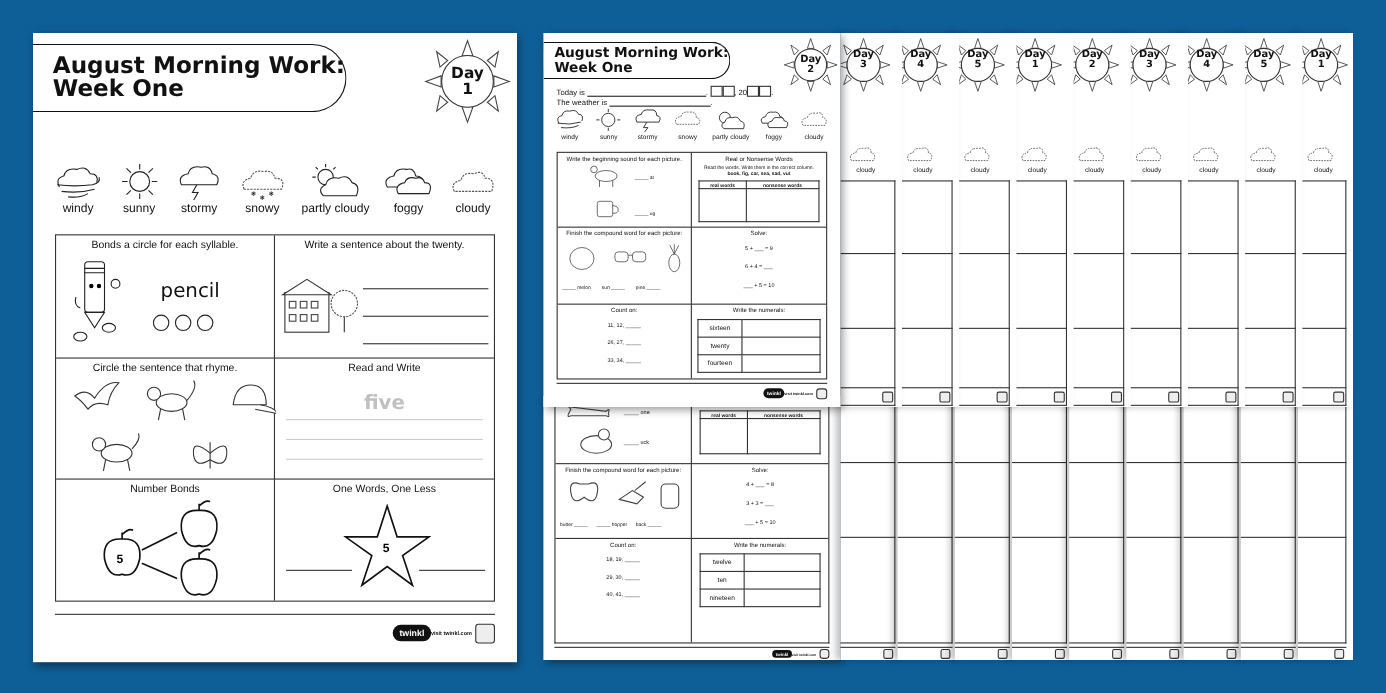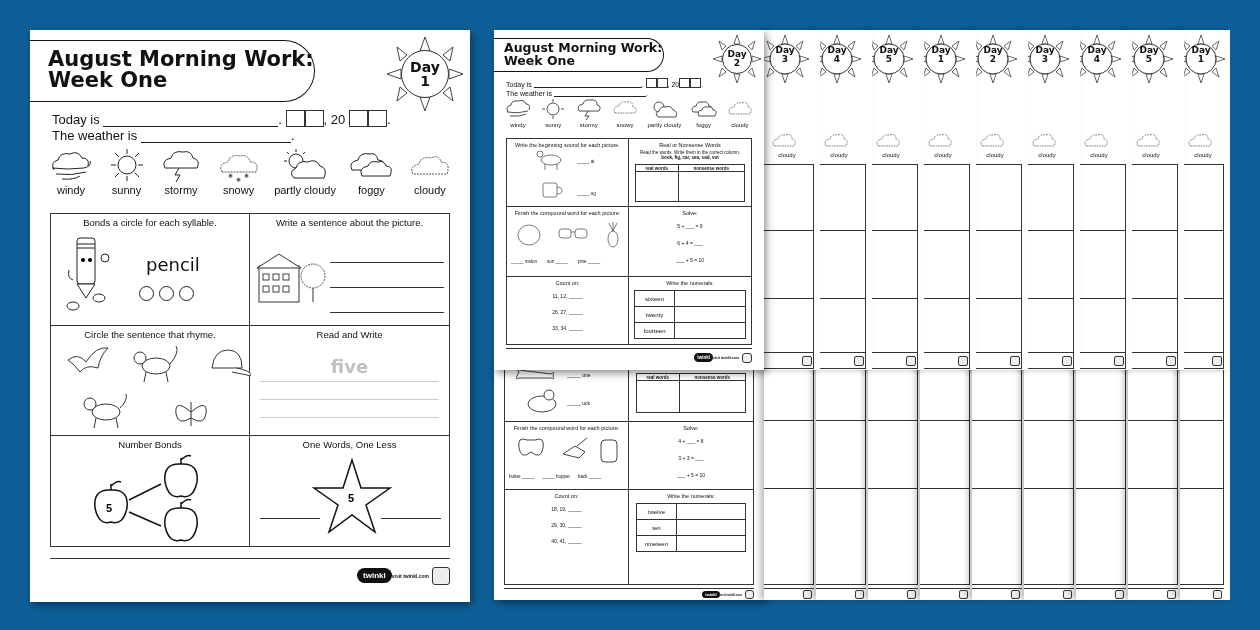--- a/index.html
+++ b/index.html
@@ -53,30 +53,20 @@
         <polygon points="12,66 22,58 15,52"></polygon>
         <polygon points="68,66 58,58 65,52"></polygon>
       </g>
     </svg>
     <div class="disc" style="left:16px; top:15px; width:48px; height:48px;">
       <span style="font-size:14px;">Day</span>
       <span style="font-size:14px;">1</span>
     </div>
   </div>
 
-  <div class="line-row" style="left:22px; top:80px;">
-    <span>Today is</span>
-    <span class="uline" style="width:175px;"></span>.
-    <span class="box" style="width:19px;height:17px;"></span><span class="box" style="width:19px;height:17px;"></span><span>, 20</span>
-    <span class="box" style="width:19px;height:17px;"></span><span class="box" style="width:19px;height:17px;"></span>.
-  </div>
-  <div class="line-row" style="left:22px; top:98px;">
-    <span>The weather is</span>
-    <span class="uline" style="width:150px;"></span>.
-  </div>
 
   <div class="weather-row" style="left:18px; top:118px; width:405px;">
     <div class="weather-item">
       <svg width="46" height="34">
           <path d="M6 22 Q2 14 10 12 Q12 4 22 6 Q30 2 34 10 Q42 10 40 18" fill="none" stroke="#222"></path>
           <path d="M4 20 Q20 22 36 20 Q44 18 42 13 M8 26 Q24 28 38 24 M14 31 Q26 32 32 28" fill="none" stroke="#222"></path>
         </svg>
       <span class="lbl">windy</span>
     </div>
     <div class="weather-item">
@@ -155,21 +145,21 @@
           <ellipse cx="36" cy="64" rx="6" ry="4" fill="#fff" stroke="#222"></ellipse>
         </svg>
       <div style="position:absolute; left:95px; top:40px; font-size:18px; font-family:'DejaVu Sans',sans-serif;">pencil</div>
       <div style="position:absolute; left:88px; top:72px; display:flex; gap:5px;">
         <span style="width:15px;height:15px;border:1px solid #222;border-radius:50%;"></span>
         <span style="width:15px;height:15px;border:1px solid #222;border-radius:50%;"></span>
         <span style="width:15px;height:15px;border:1px solid #222;border-radius:50%;"></span>
       </div>
     </div>
     <div class="cell">
-      <div>Write a sentence about the picture.</div>
+      <div>Write a sentence about the twenty.</div>
       <svg width="75" height="55" style="position:absolute; left:5px; top:38px;">
           <rect x="4" y="14" width="40" height="36" fill="#fff" stroke="#333"></rect>
           <polygon points="2,16 24,2 46,16" fill="#fff" stroke="#333"></polygon>
           <g fill="none" stroke="#444">
             <rect x="8" y="22" width="6" height="6"></rect>
             <rect x="18" y="22" width="6" height="6"></rect>
             <rect x="28" y="22" width="6" height="6"></rect>
             <rect x="8" y="34" width="6" height="6"></rect>
             <rect x="18" y="34" width="6" height="6"></rect>
             <rect x="28" y="34" width="6" height="6"></rect>

